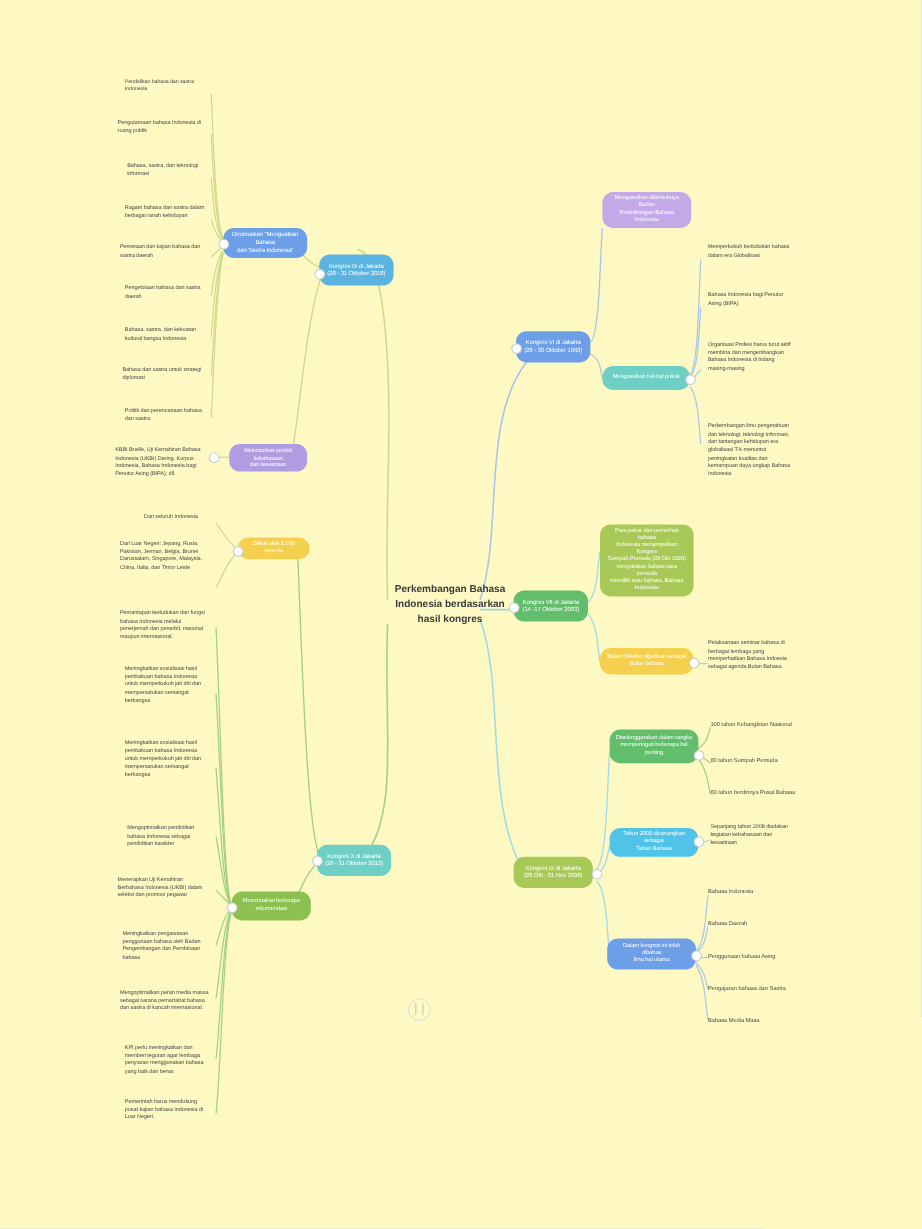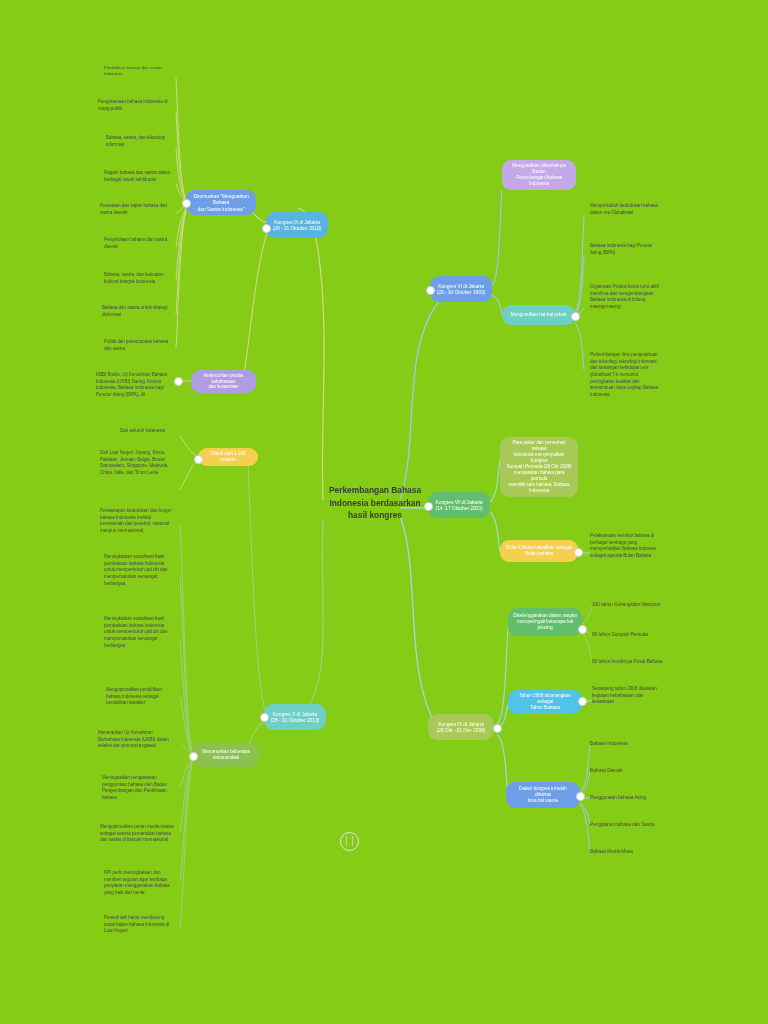--- a/index.html
+++ b/index.html
@@ -18,21 +18,21 @@
   .conn{position:absolute;width:7px;height:7px;border-radius:50%;
         border:1.3px solid #cfcfcf;background:#ffffff;}
   .spinner{position:absolute;width:17px;height:17px;border-radius:50%;
         border:1.5px solid #e2e2e2;}
   .spinner::after{content:"";position:absolute;left:5px;top:3px;width:5px;height:10px;
         border-left:1.5px solid #c9c9c9;border-right:1.5px solid #c9c9c9;}
 </style>
 </head>
 <body style="background: rgb(217, 217, 217);">
 
-<div id="page" style="background: #84cc16;">
+<div id="page" style="background: #fef9c3;">
   <div id="canvas">
 
     <svg class="links" viewBox="0 0 768 1024">
 
       <path d="M323 500 C 320 420 330 330 318 250 C 312 215 305 210 298 208" fill="none" stroke="#cdd98a" stroke-width="1.3"></path>
 
       <path d="M323 520 C 320 600 330 660 312 700 C 305 715 300 718 296 719" fill="none" stroke="#9fcf7f" stroke-width="1.3"></path>
 
       <path d="M400 500 C 420 440 400 350 440 300 C 448 292 452 291 455 291" fill="none" stroke="#a8c4ea" stroke-width="1.3"></path>
 

